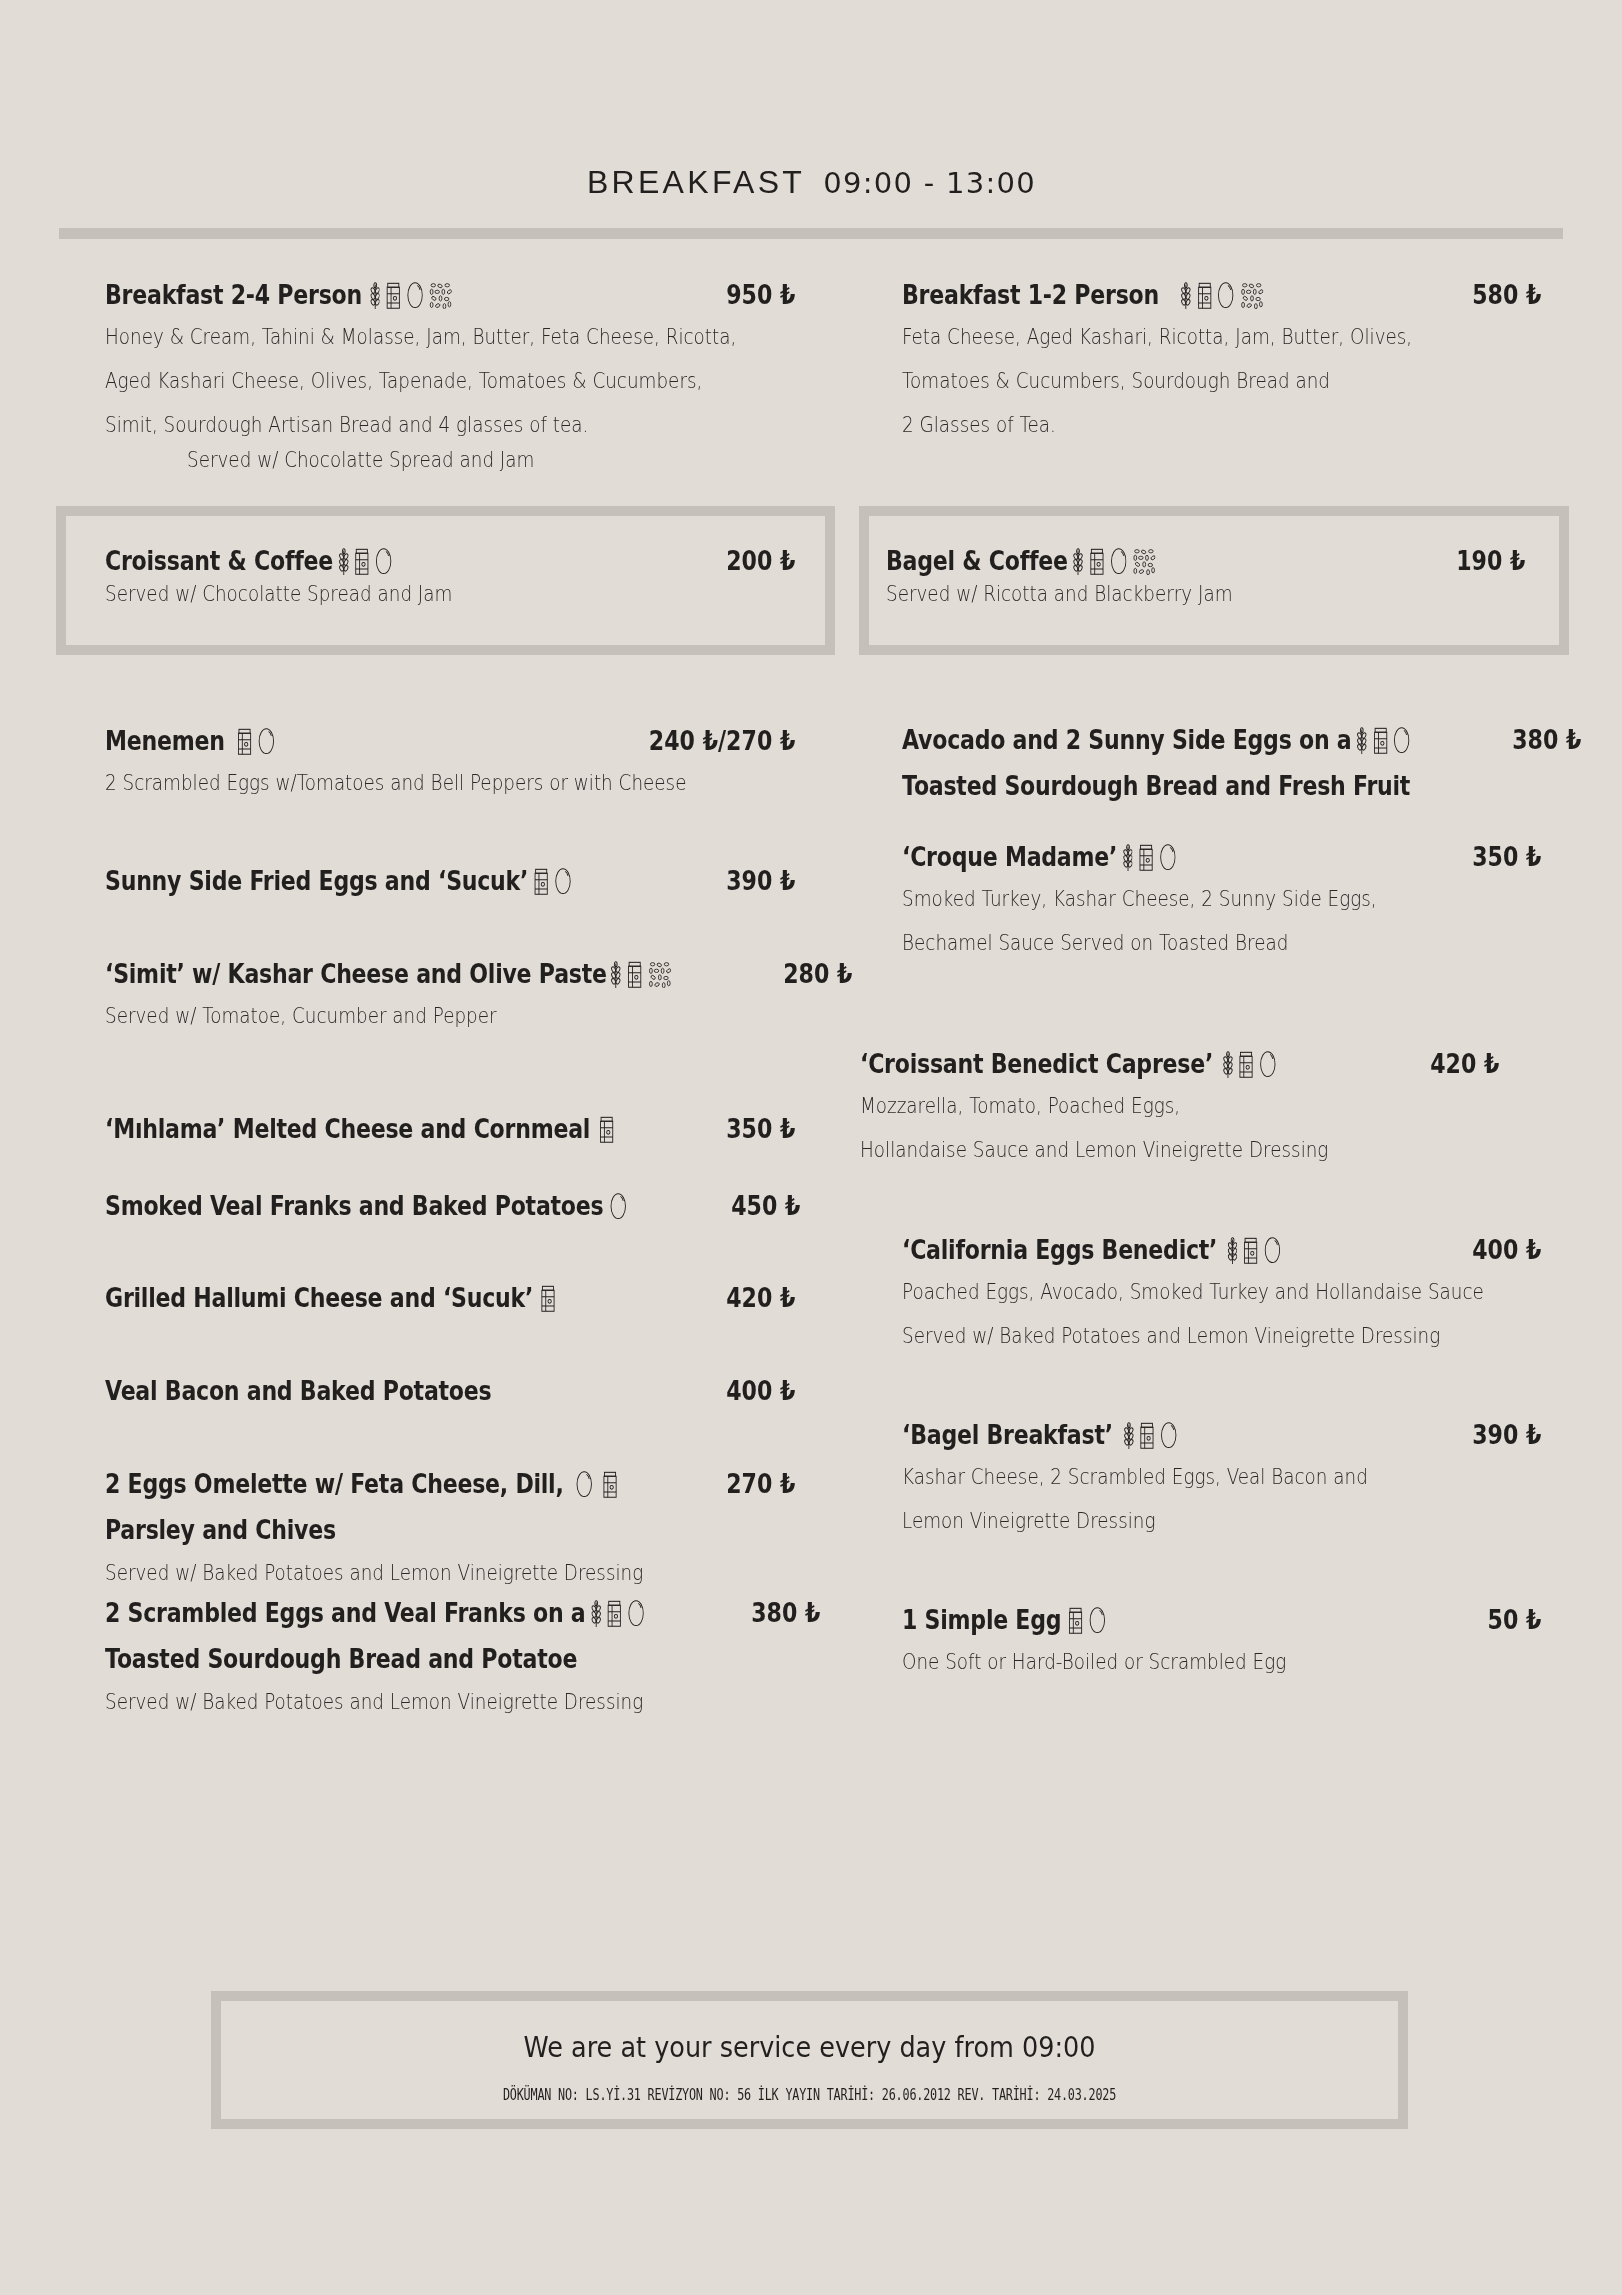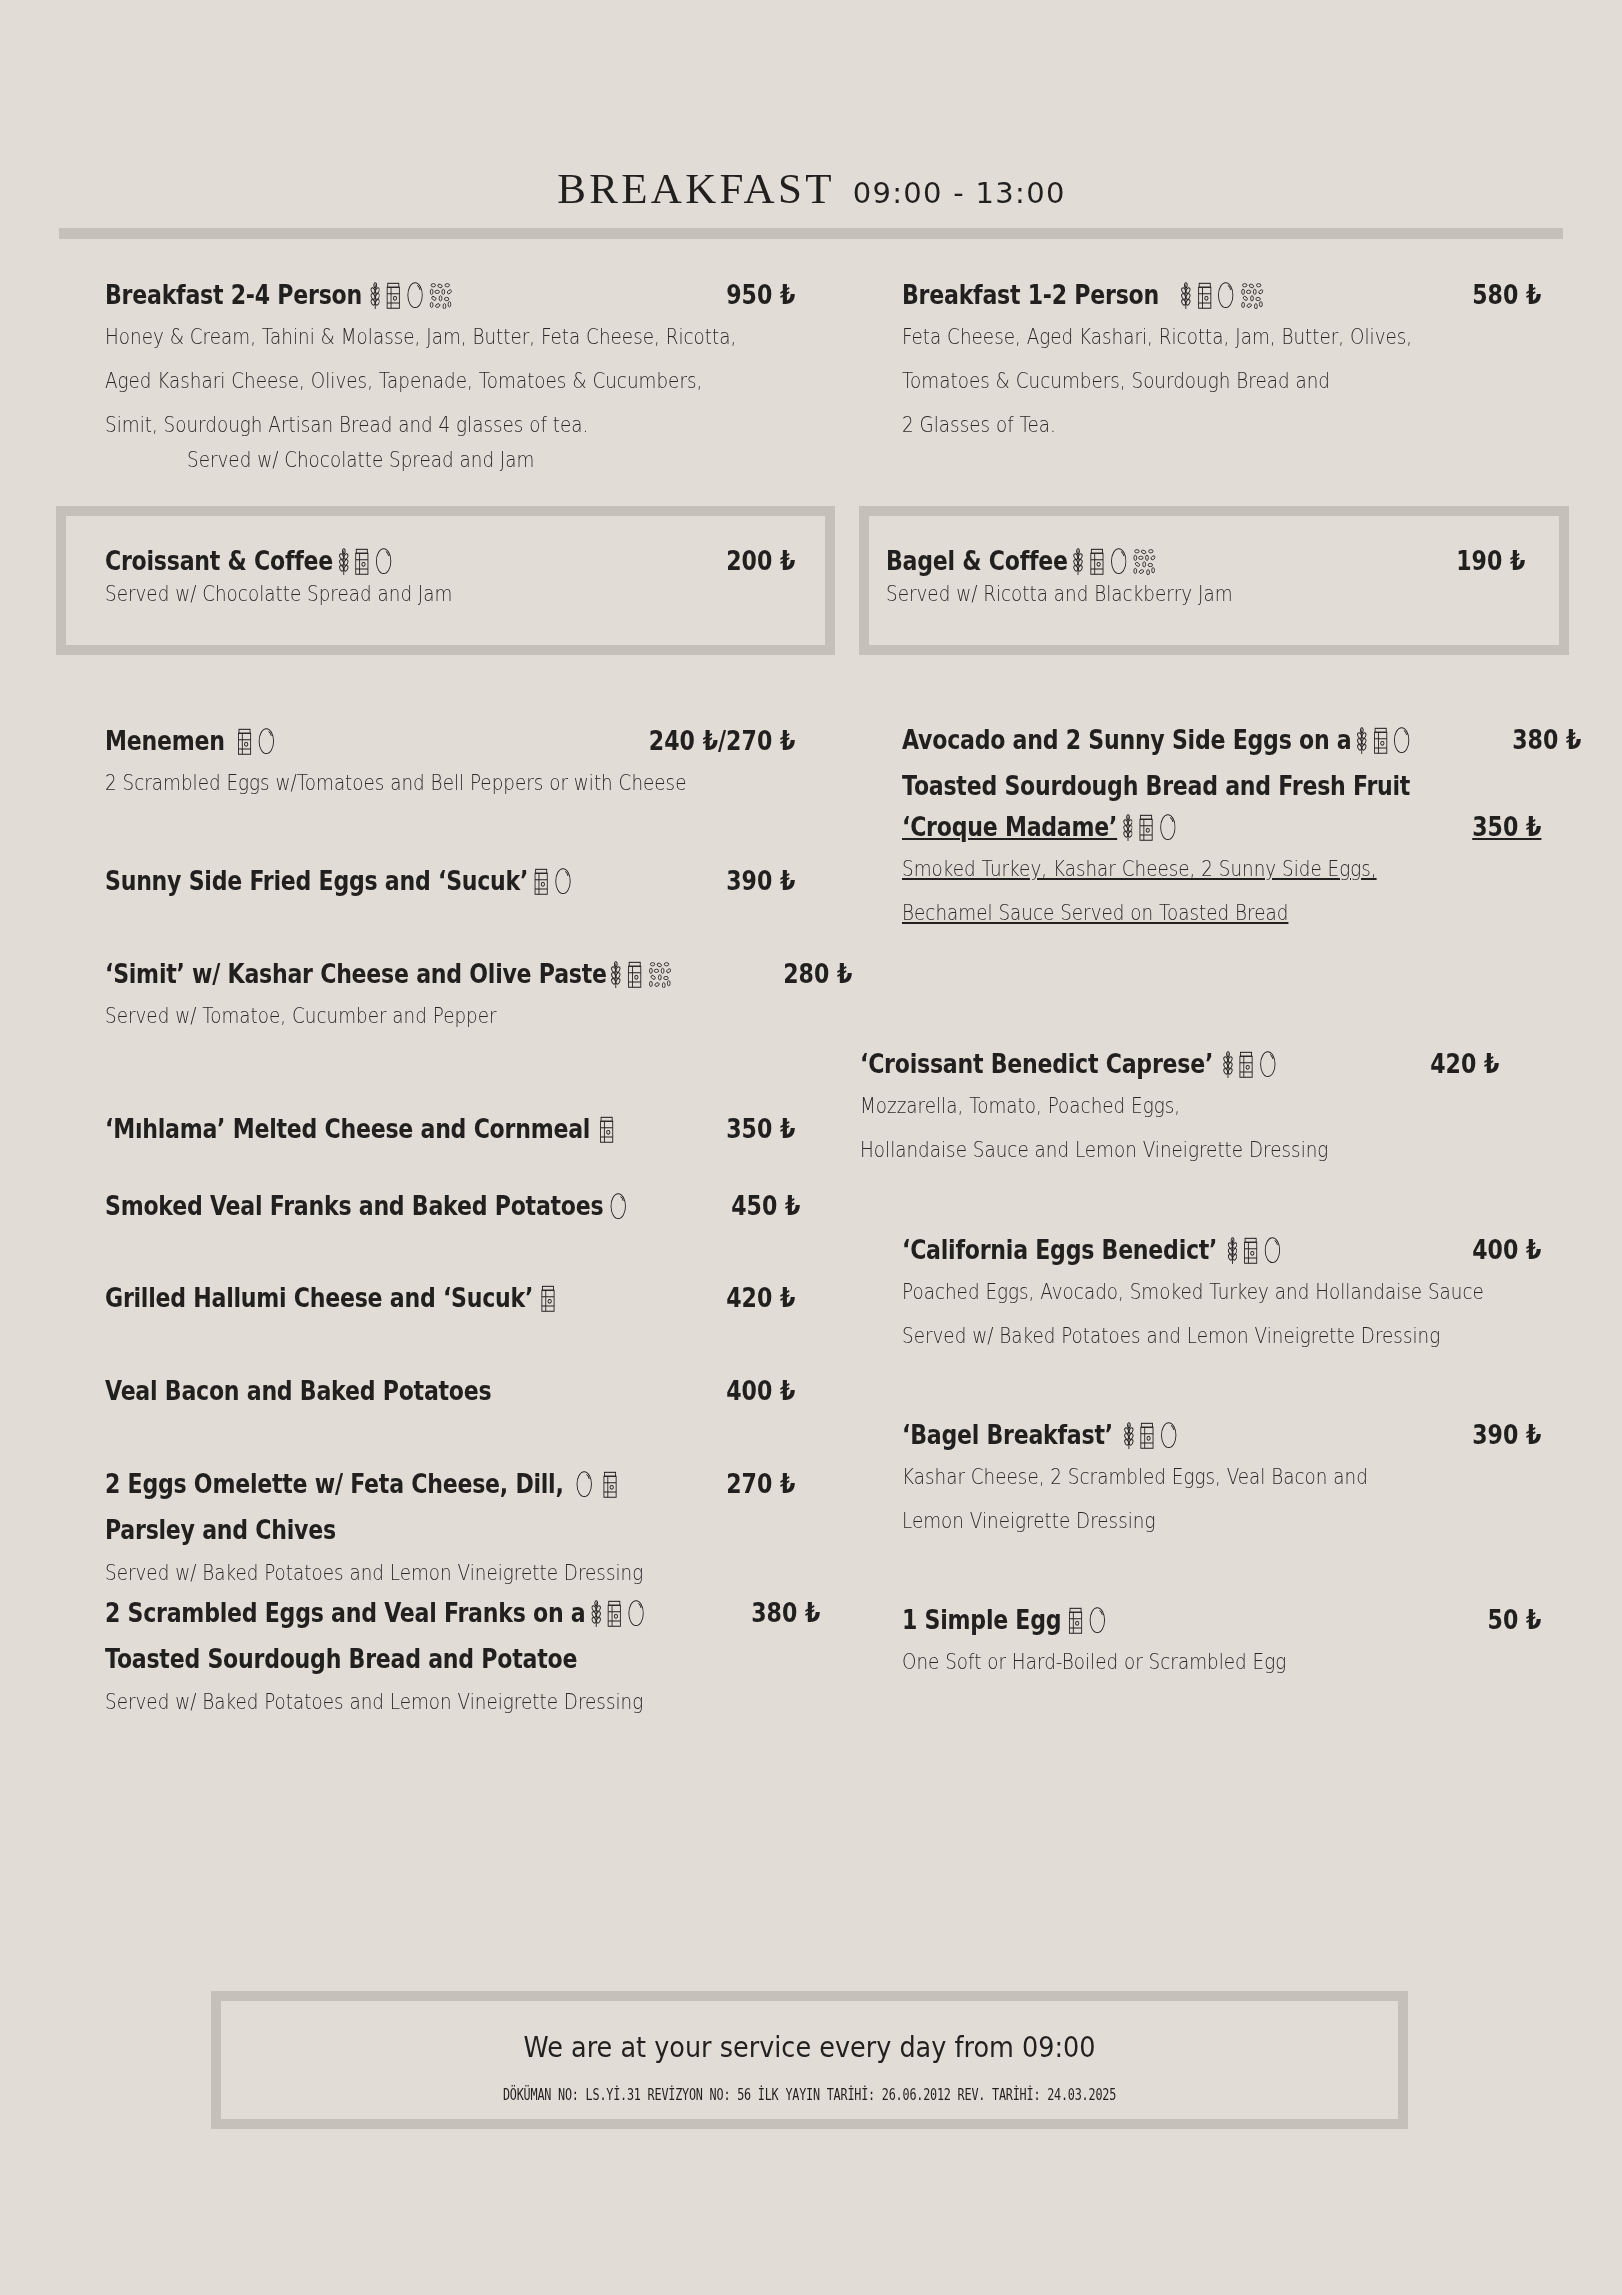--- a/index.html
+++ b/index.html
@@ -2,21 +2,21 @@
 <html style="font-size:10.5px"><head>
 <meta charset="utf-8">
 <style>
   html, body { margin:0; padding:0; }
   body {
     width:1623px; height:2295px; background:#e1ddd6; position:relative; overflow:hidden;
     color:#221f1f; font-family:"Liberation Sans", sans-serif;
   }
   .abs { position:absolute; }
   .header { left:0; top:164px; width:1623px; text-align:center; white-space:nowrap; }
-  .header .title { font-family:Liberation Serif, serif; font-size:43px; letter-spacing:3.3px; font-weight:500; }
+  .header .title { font-family:Liberation Sans, sans-serif; font-size:32px; letter-spacing:3.3px; font-weight:500; }
   .header .hours { font-family:"DejaVu Sans", sans-serif; font-size:29px; letter-spacing:1.3px; margin-left:18px; }
   .divider { left:59px; top:228px; width:1504px; height:10.5px; background:#c5c0b9; }
 
   .box { border:10.5px solid #c5c0b9; box-sizing:border-box; }
 
   .item { position:absolute; }
   .row { display:flex; align-items:flex-end; justify-content:space-between; }
   .name { font-family:"DejaVu Sans", sans-serif; font-size:26px; font-weight:600; letter-spacing:-0.3px; transform:scaleX(0.85); transform-origin:left bottom; white-space:nowrap; display:inline-flex; align-items:flex-end; line-height:34px;}
   .name2 { font-family:"DejaVu Sans", sans-serif; font-size:26px; font-weight:600; letter-spacing:-0.3px; transform:scaleX(0.85); transform-origin:left bottom; white-space:nowrap; line-height:34px; margin-top:11.8px;}
   .price { font-family:"DejaVu Sans", sans-serif; font-size:26px; font-weight:600; transform:scaleX(0.85); transform-origin:right bottom; white-space:nowrap; line-height:34px;}
@@ -536,21 +536,21 @@
               <path d="M19 8 q4 2 5 7"></path>
             </g>
           </svg>
       </span>
     </span>
     <span class="price">380 ₺</span>
   </div>
   <div class="name2">Toasted Sourdough Bread and Fresh Fruit</div>
 </div>
 
-<div class="item" style="left:902px; top:810px; width:639px;text-decoration:underline;">
+<div class="item" style="left:902px; top:840px; width:639px;">
   <div class="row">
     <span class="name">
         <span>‘Croque Madame’</span>
       <span class="icons" style="margin-left:6.5px;">
         <svg width="11.8" height="27.5" viewBox="0 0 18 42">
             <g fill="none" stroke="#221f1f" stroke-width="1.6">
               <line x1="9" y1="4" x2="9" y2="42"></line>
               <ellipse cx="9" cy="5" rx="2.5" ry="4"></ellipse>
               <ellipse cx="5" cy="13" rx="3" ry="4.5" transform="rotate(-30 5 13)"></ellipse>
               <ellipse cx="13" cy="13" rx="3" ry="4.5" transform="rotate(30 13 13)"></ellipse>

